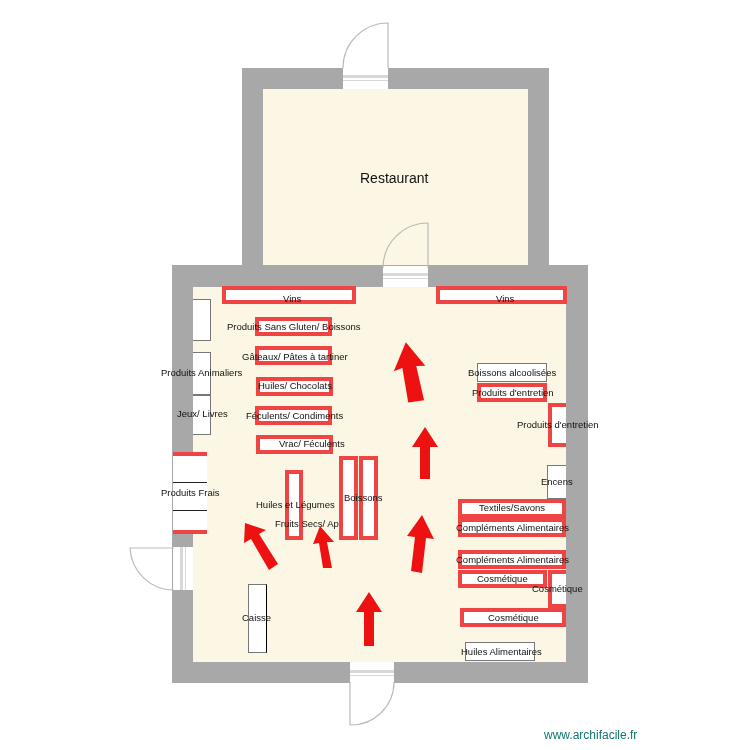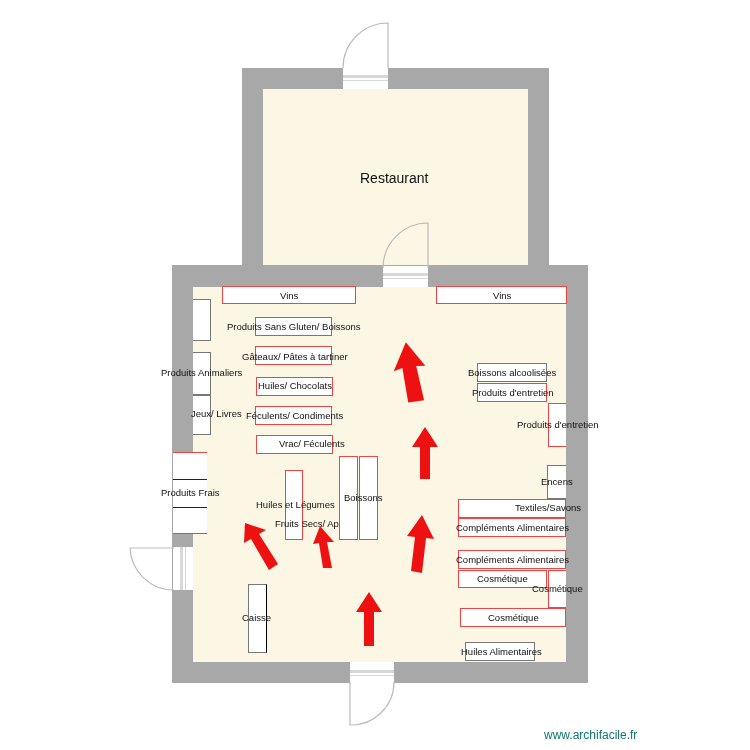--- a/index.html
+++ b/index.html
@@ -1,21 +1,21 @@
 <!DOCTYPE html>
 <html><head>
 <meta charset="utf-8">
 <style>
   html, body { margin:0; padding:0; background:#ffffff; }
   body { width:750px; height:750px; position:relative; overflow:hidden;
          font-family:"Liberation Sans", "DejaVu Sans", sans-serif; color:#111; }
   .abs { position:absolute; box-sizing:border-box; }
   .wall { background:#a8a8a8; }
   .floor { background:#fcf6e4; }
-  .shelf { background:#ffffff; border:1px solid #ef4444; }
+  .shelf { background:#ffffff; border:4px solid #ef4444; }
   .shelf-soft { background:#ffffff; border:1px solid #777; }
   .lbl { position:absolute; font-size:9.5px; white-space:nowrap; line-height:1; }
   .door-open { background:#ffffff; }
   .door-stripe { background:#d8d8d8; }
 </style>
 </head>
 <body>
 
 <div class="abs wall" style="left:242px;top:68px;width:307px;height:200px;"></div>
 <div class="abs floor" style="left:263px;top:89px;width:265px;height:176px;"></div>
@@ -76,21 +76,21 @@
 <span class="lbl" style="left:246px;top:411px;">Féculents/ Condiments</span>
 
 <div class="abs shelf" style="left:256px;top:435px;width:77px;height:19px;"></div>
 <span class="lbl" style="left:279px;top:439px;">Vrac/ Féculents</span>
 
 <div class="abs shelf-soft" style="left:193px;top:299px;width:18px;height:42px;border-left:none;"></div>
 <div class="abs shelf-soft" style="left:193px;top:352px;width:18px;height:43px;border-left:none;"></div>
 <span class="lbl" style="left:161px;top:368px;">Produits Animaliers</span>
 
 <div class="abs shelf-soft" style="left:193px;top:395px;width:18px;height:40px;border-left:none;"></div>
-<span class="lbl" style="left:177px;top:409px;margin-left:14px;">Jeux/ Livres</span>
+<span class="lbl" style="left:177px;top:409px;">Jeux/ Livres</span>
 
 <div class="abs shelf" style="left:173px;top:452px;width:34px;height:82px;border-left:none;border-right:none;">
   <div class="abs" style="left:0;top:26px;width:34px;height:1px;background:#222;"></div>
   <div class="abs" style="left:0;top:54px;width:34px;height:1px;background:#222;"></div>
 </div>
 <span class="lbl" style="left:161px;top:488px;">Produits Frais</span>
 
 <div class="abs shelf" style="left:285px;top:470px;width:18px;height:70px;"></div>
 <span class="lbl" style="left:256px;top:500px;">Huiles et Légumes</span>
 <span class="lbl" style="left:275px;top:519px;">Fruits Secs/ Apéritif</span>
@@ -108,21 +108,21 @@
 <div class="abs shelf" style="left:477px;top:383px;width:70px;height:19px;"></div>
 <span class="lbl" style="left:472px;top:388px;">Produits d'entretien</span>
 
 <div class="abs shelf" style="left:548px;top:403px;width:18px;height:44px;border-right:none;"></div>
 <span class="lbl" style="left:517px;top:420px;">Produits d'entretien</span>
 
 <div class="abs shelf-soft" style="left:547px;top:465px;width:19px;height:34px;border-right:none;"></div>
 <span class="lbl" style="left:541px;top:477px;">Encens</span>
 
 <div class="abs shelf" style="left:458px;top:499px;width:108px;height:19px;"></div>
-<span class="lbl" style="left:479px;top:503px;margin-left:36px;">Textiles/Savons</span>
+<span class="lbl" style="left:479px;top:503px;">Textiles/Savons</span>
 
 <div class="abs shelf" style="left:458px;top:518px;width:108px;height:19px;"></div>
 <span class="lbl" style="left:456px;top:523px;">Compléments Alimentaires</span>
 
 <div class="abs shelf" style="left:458px;top:550px;width:108px;height:19px;"></div>
 <span class="lbl" style="left:456px;top:555px;">Compléments Alimentaires</span>
 
 <div class="abs shelf" style="left:458px;top:570px;width:89px;height:18px;"></div>
 <span class="lbl" style="left:477px;top:574px;">Cosmétique</span>
 

